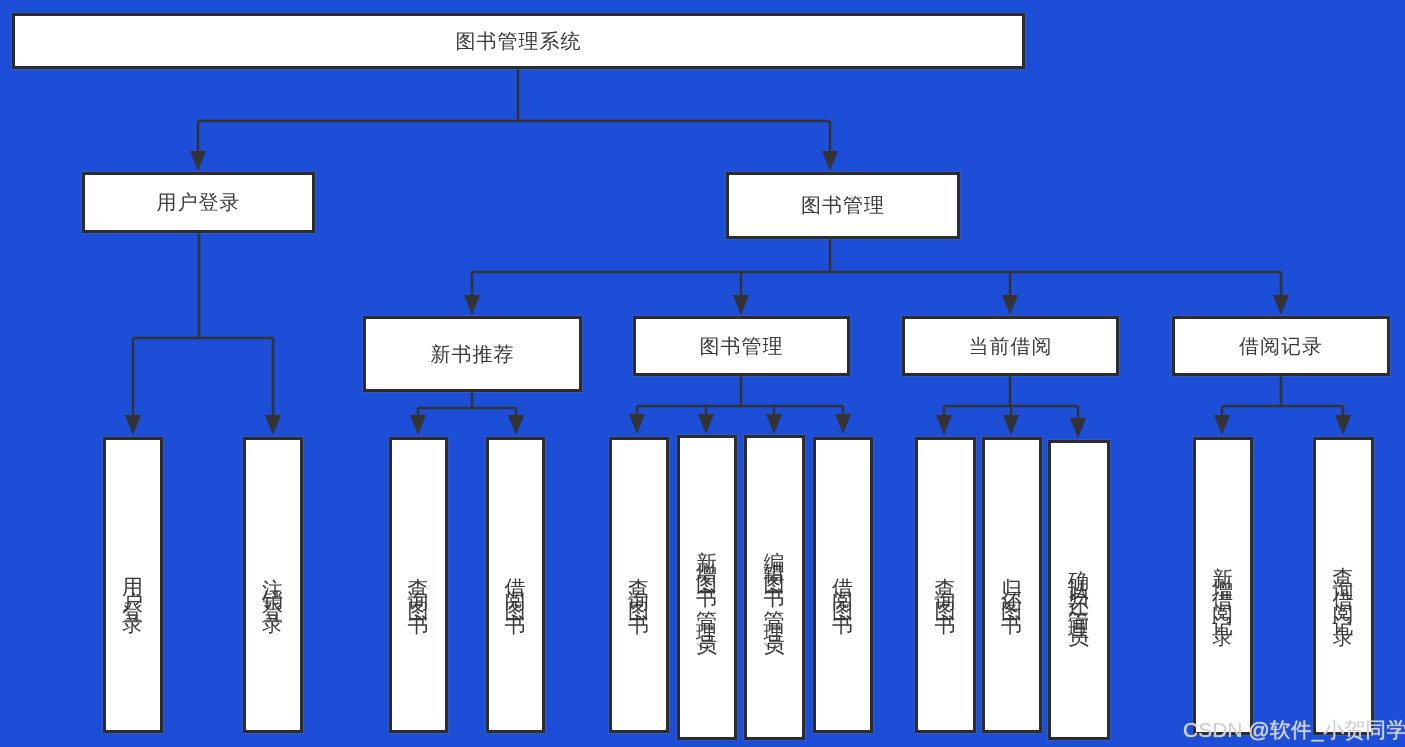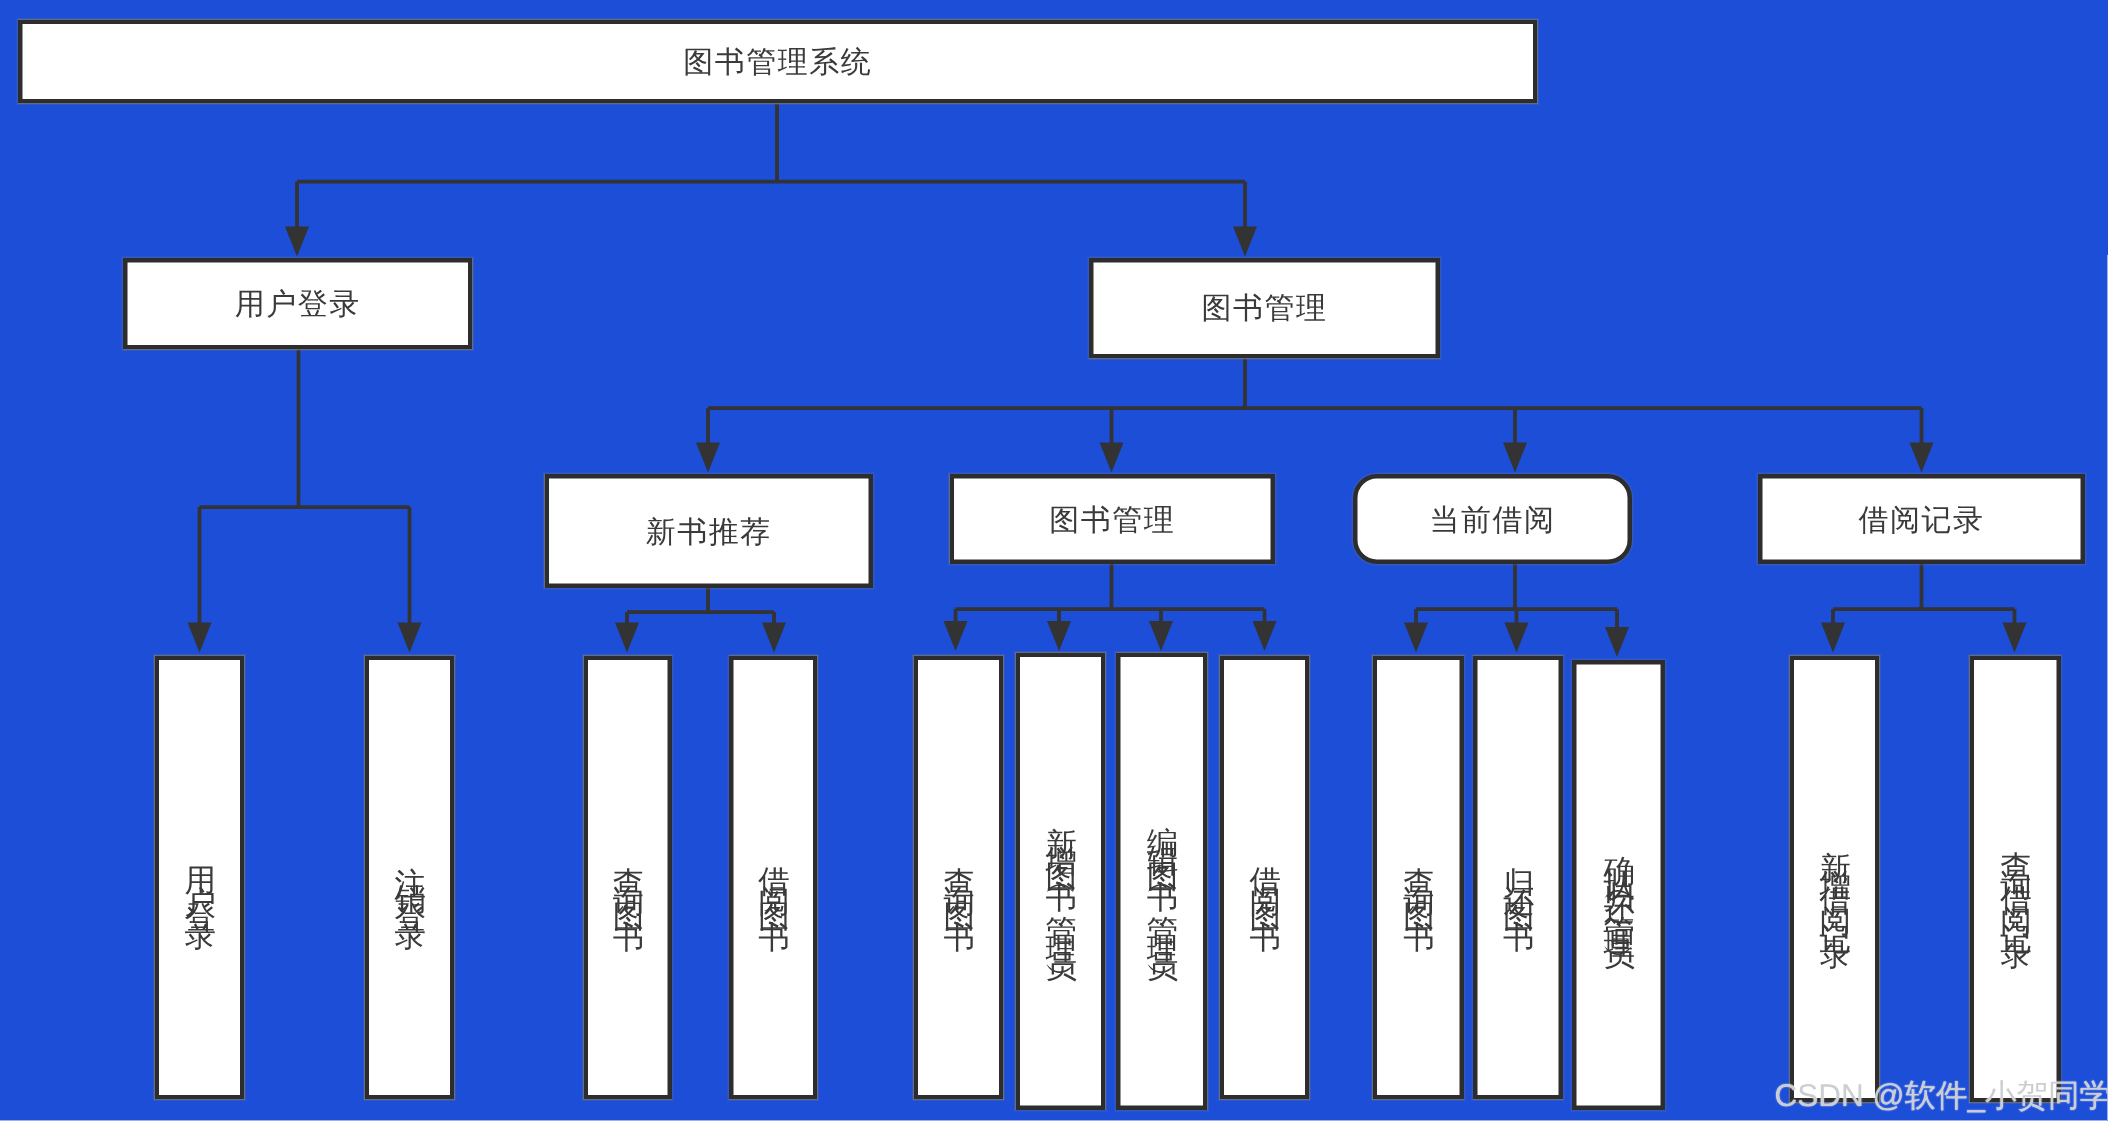--- a/index.html
+++ b/index.html
@@ -88,21 +88,21 @@
   <div class="node" style="left:712px;top:172px;width:234px;height:67px;margin-left:14px;">
     <span class="h-label">图书管理</span>
   </div>
 
   <div class="node" style="left:363px;top:316px;width:219px;height:76px;">
     <span class="h-label">新书推荐</span>
   </div>
   <div class="node" style="left:633px;top:316px;width:217px;height:60px;">
     <span class="h-label">图书管理</span>
   </div>
-  <div class="node" style="left:902px;top:316px;width:186px;height:60px;border-radius:16px;">
+  <div class="node" style="left:902px;top:316px;width:217px;height:60px;">
     <span class="h-label">当前借阅</span>
   </div>
   <div class="node" style="left:1172px;top:316px;width:218px;height:60px;">
     <span class="h-label">借阅记录</span>
   </div>
 
   <div class="node" style="left:103px;top:437px;width:60px;height:296px;">
     <span class="v-label">用户登录</span>
   </div>
   <div class="node" style="left:243px;top:437px;width:60px;height:296px;">

